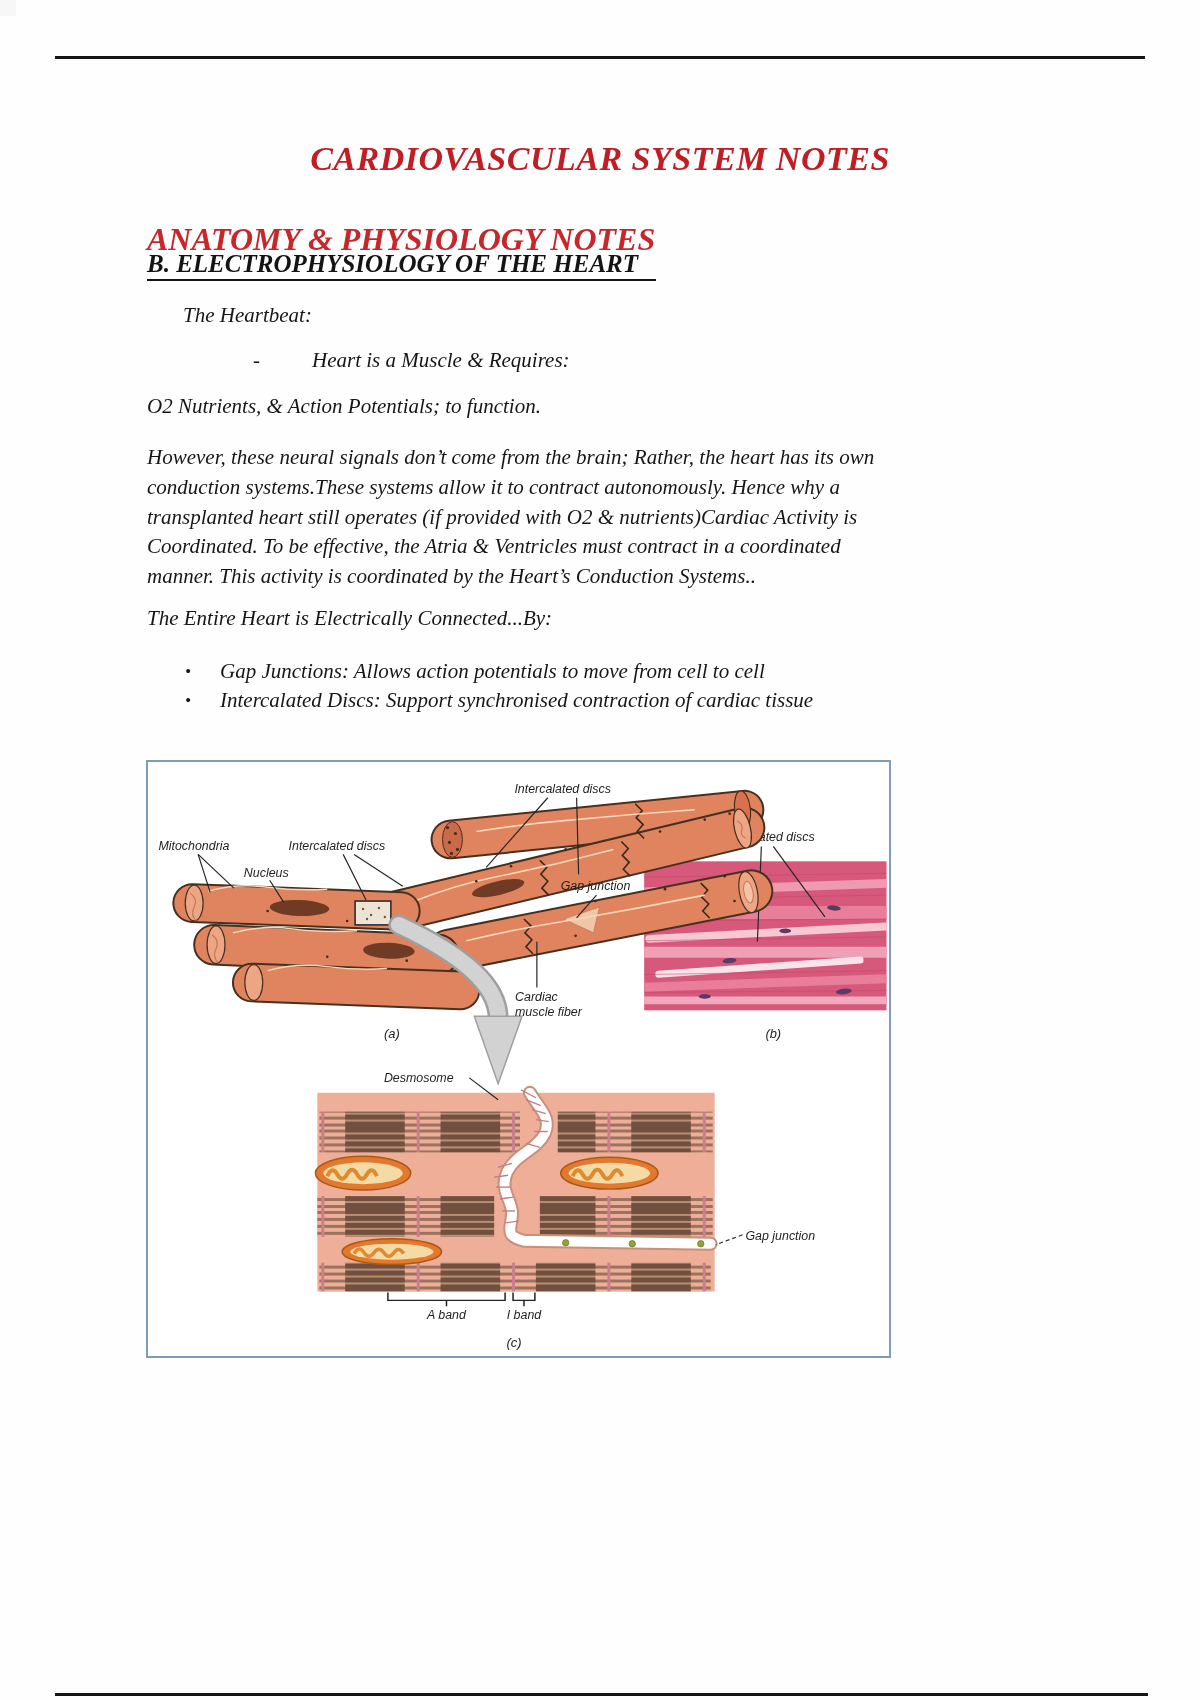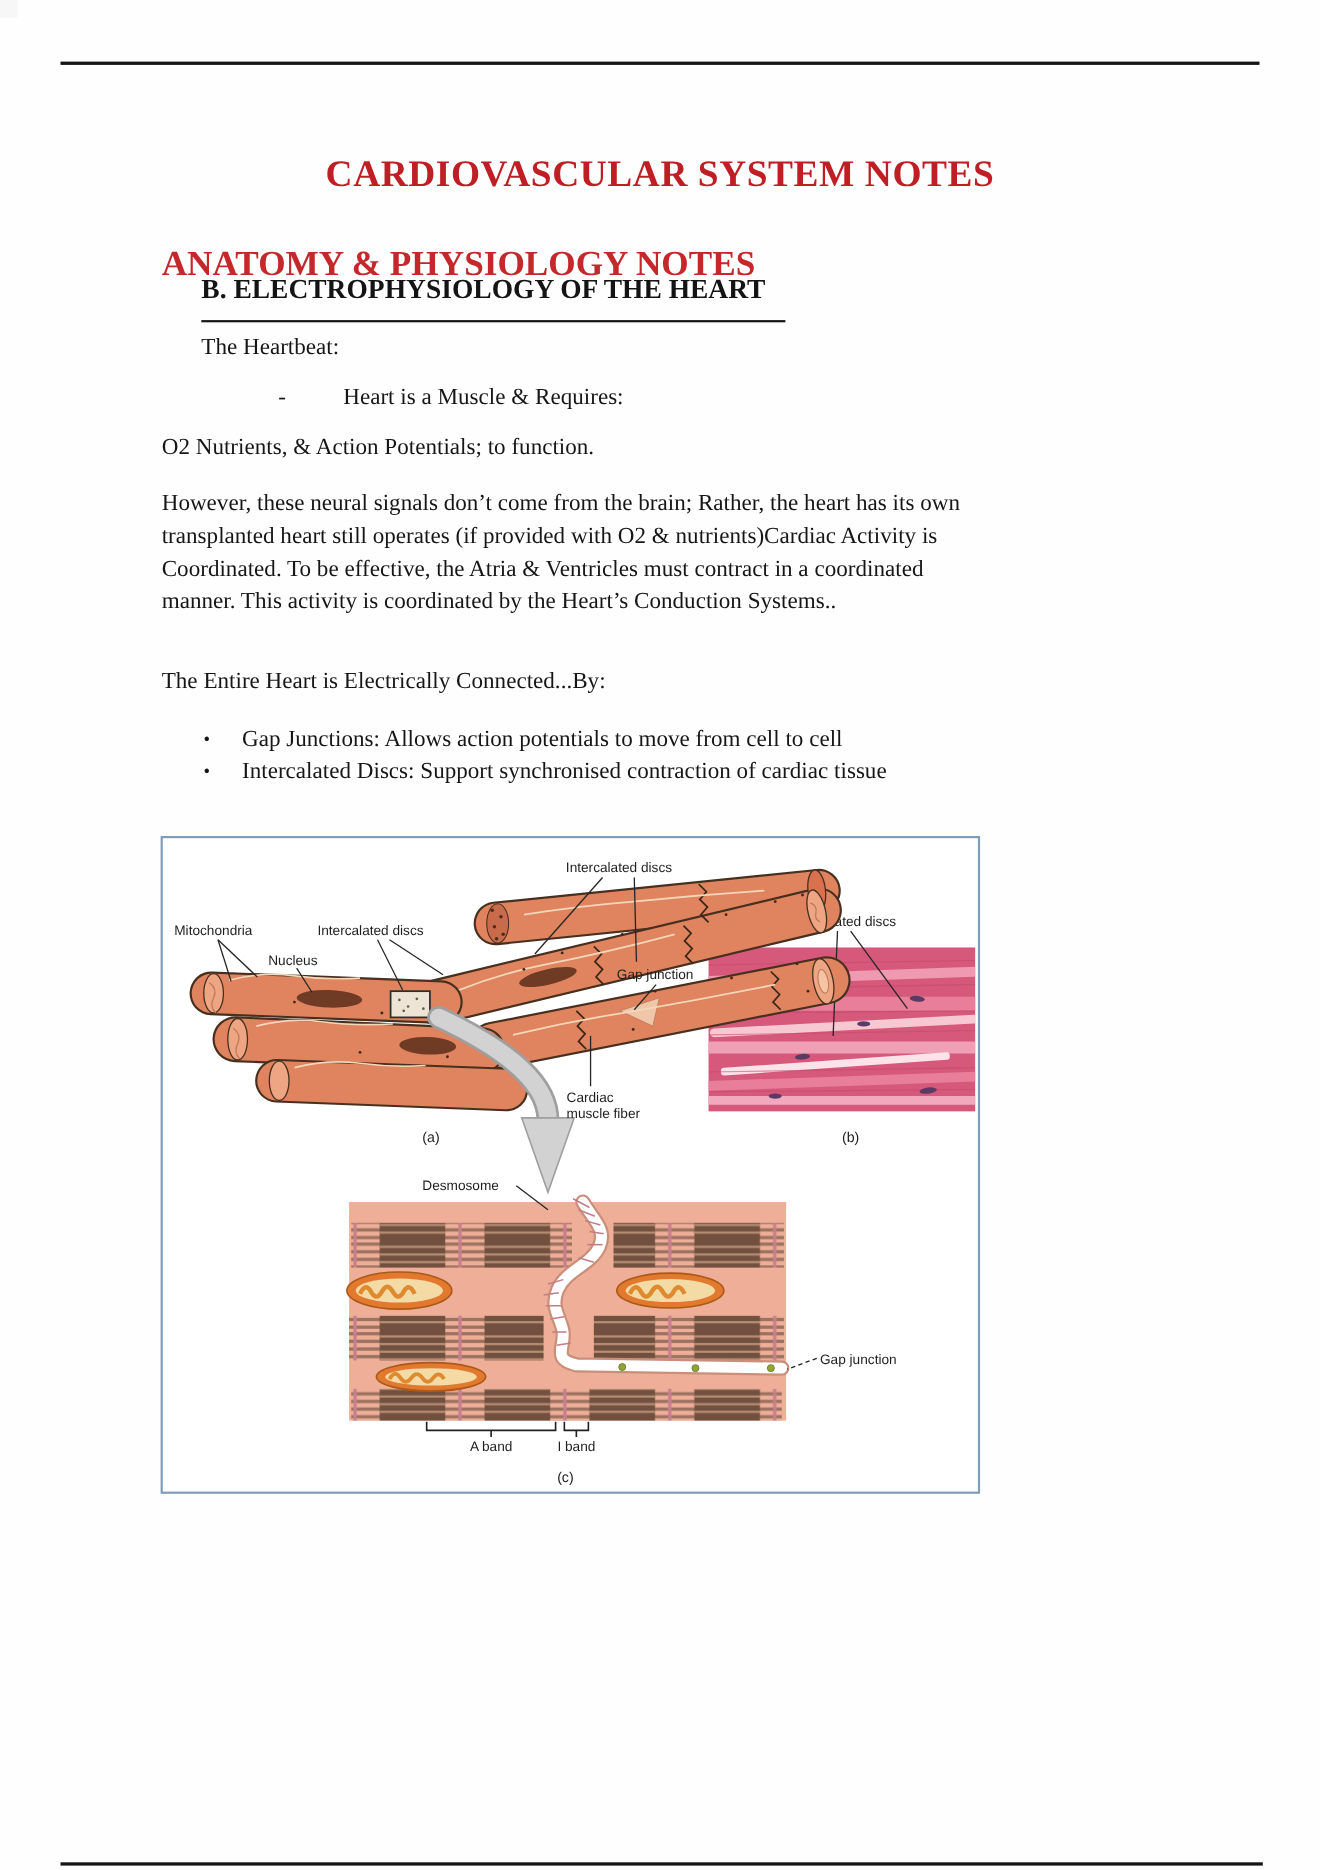--- a/index.html
+++ b/index.html
@@ -1,26 +1,26 @@
 <!DOCTYPE html>
 <html><head>
 <meta charset="utf-8">
 <style>
   html,body{margin:0;padding:0;background:#ffffff;}
   .page{position:relative;width:1200px;height:1700px;background:#fffefe;overflow:hidden;
-        font-family:"Liberation Serif", serif;color:#161616;}
+        font-family:"Liberation Serif", serif;color:#161616;font-style:italic;}
   .corner-mark{position:absolute;left:0;top:0;width:16px;height:16px;background:#f7f7f7;}
   .rule{position:absolute;background:#151515;height:3px;}
   .rule.top{left:55px;top:56px;width:1090px;}
   .rule.bottom{left:55px;top:1693px;width:1093px;}
   .doc-title{position:absolute;left:0;top:140px;width:1200px;text-align:center;
              font-size:34px;font-weight:bold;color:#bf1e24;letter-spacing:.5px;}
   .doc-subtitle{position:absolute;left:147px;top:221px;font-size:32px;font-weight:bold;color:#c5272b;}
   .section-heading{position:absolute;left:147px;top:250px;font-size:25px;font-weight:bold;color:#141414;}
-  .section-heading span{border-bottom:2.5px solid #141414;padding-bottom:14px;padding-right:18px;margin-left:36px;}
+  .section-heading span{border-bottom:2.5px solid #141414;padding-bottom:2px;padding-right:18px;}
   .bodytext{font-size:21px;}
   .p-heartbeat{position:absolute;left:147px;top:303px;margin-left:36px;}
   .dash-row{position:absolute;left:253px;top:348px;}
   .dash-row .itm{margin-left:52px;}
   .p-req{position:absolute;left:147px;top:394px;}
   .para{position:absolute;left:147px;top:443px;}
   .bodyline{line-height:29.8px;white-space:nowrap;}
   .p-connected{position:absolute;left:147px;top:606px;}
   .bullets{position:absolute;left:147px;top:657px;}
   .bullet-row{line-height:28.4px;white-space:nowrap;}
@@ -47,20 +47,21 @@
   <div class="bodytext p-heartbeat">The Heartbeat:</div>
 
   <div class="bodytext dash-row">
     <span>-</span><span class="itm">Heart is a Muscle &amp; Requires:</span>
   </div>
 
   <div class="bodytext p-req">O2 Nutrients, &amp; Action Potentials; to function.</div>
 
   <div class="bodytext para">
     <div class="bodyline">However, these neural signals don’t come from the brain; Rather, the heart has its own</div>
+    <div class="bodyline">conduction systems.These systems allow it to contract autonomously. Hence why a</div>
     <div class="bodyline">transplanted heart still operates (if provided with O2 &amp; nutrients)Cardiac Activity is</div>
     <div class="bodyline">Coordinated. To be effective, the Atria &amp; Ventricles must contract in a coordinated</div>
     <div class="bodyline">manner. This activity is coordinated by the Heart’s Conduction Systems..</div>
   </div>
 
   <div class="bodytext p-connected">The Entire Heart is Electrically Connected...By:</div>
 
   <div class="bodytext bullets">
     <div class="bullet-row">
       <span class="dot">•</span><span>Gap Junctions: Allows action potentials to move from cell to cell</span>

